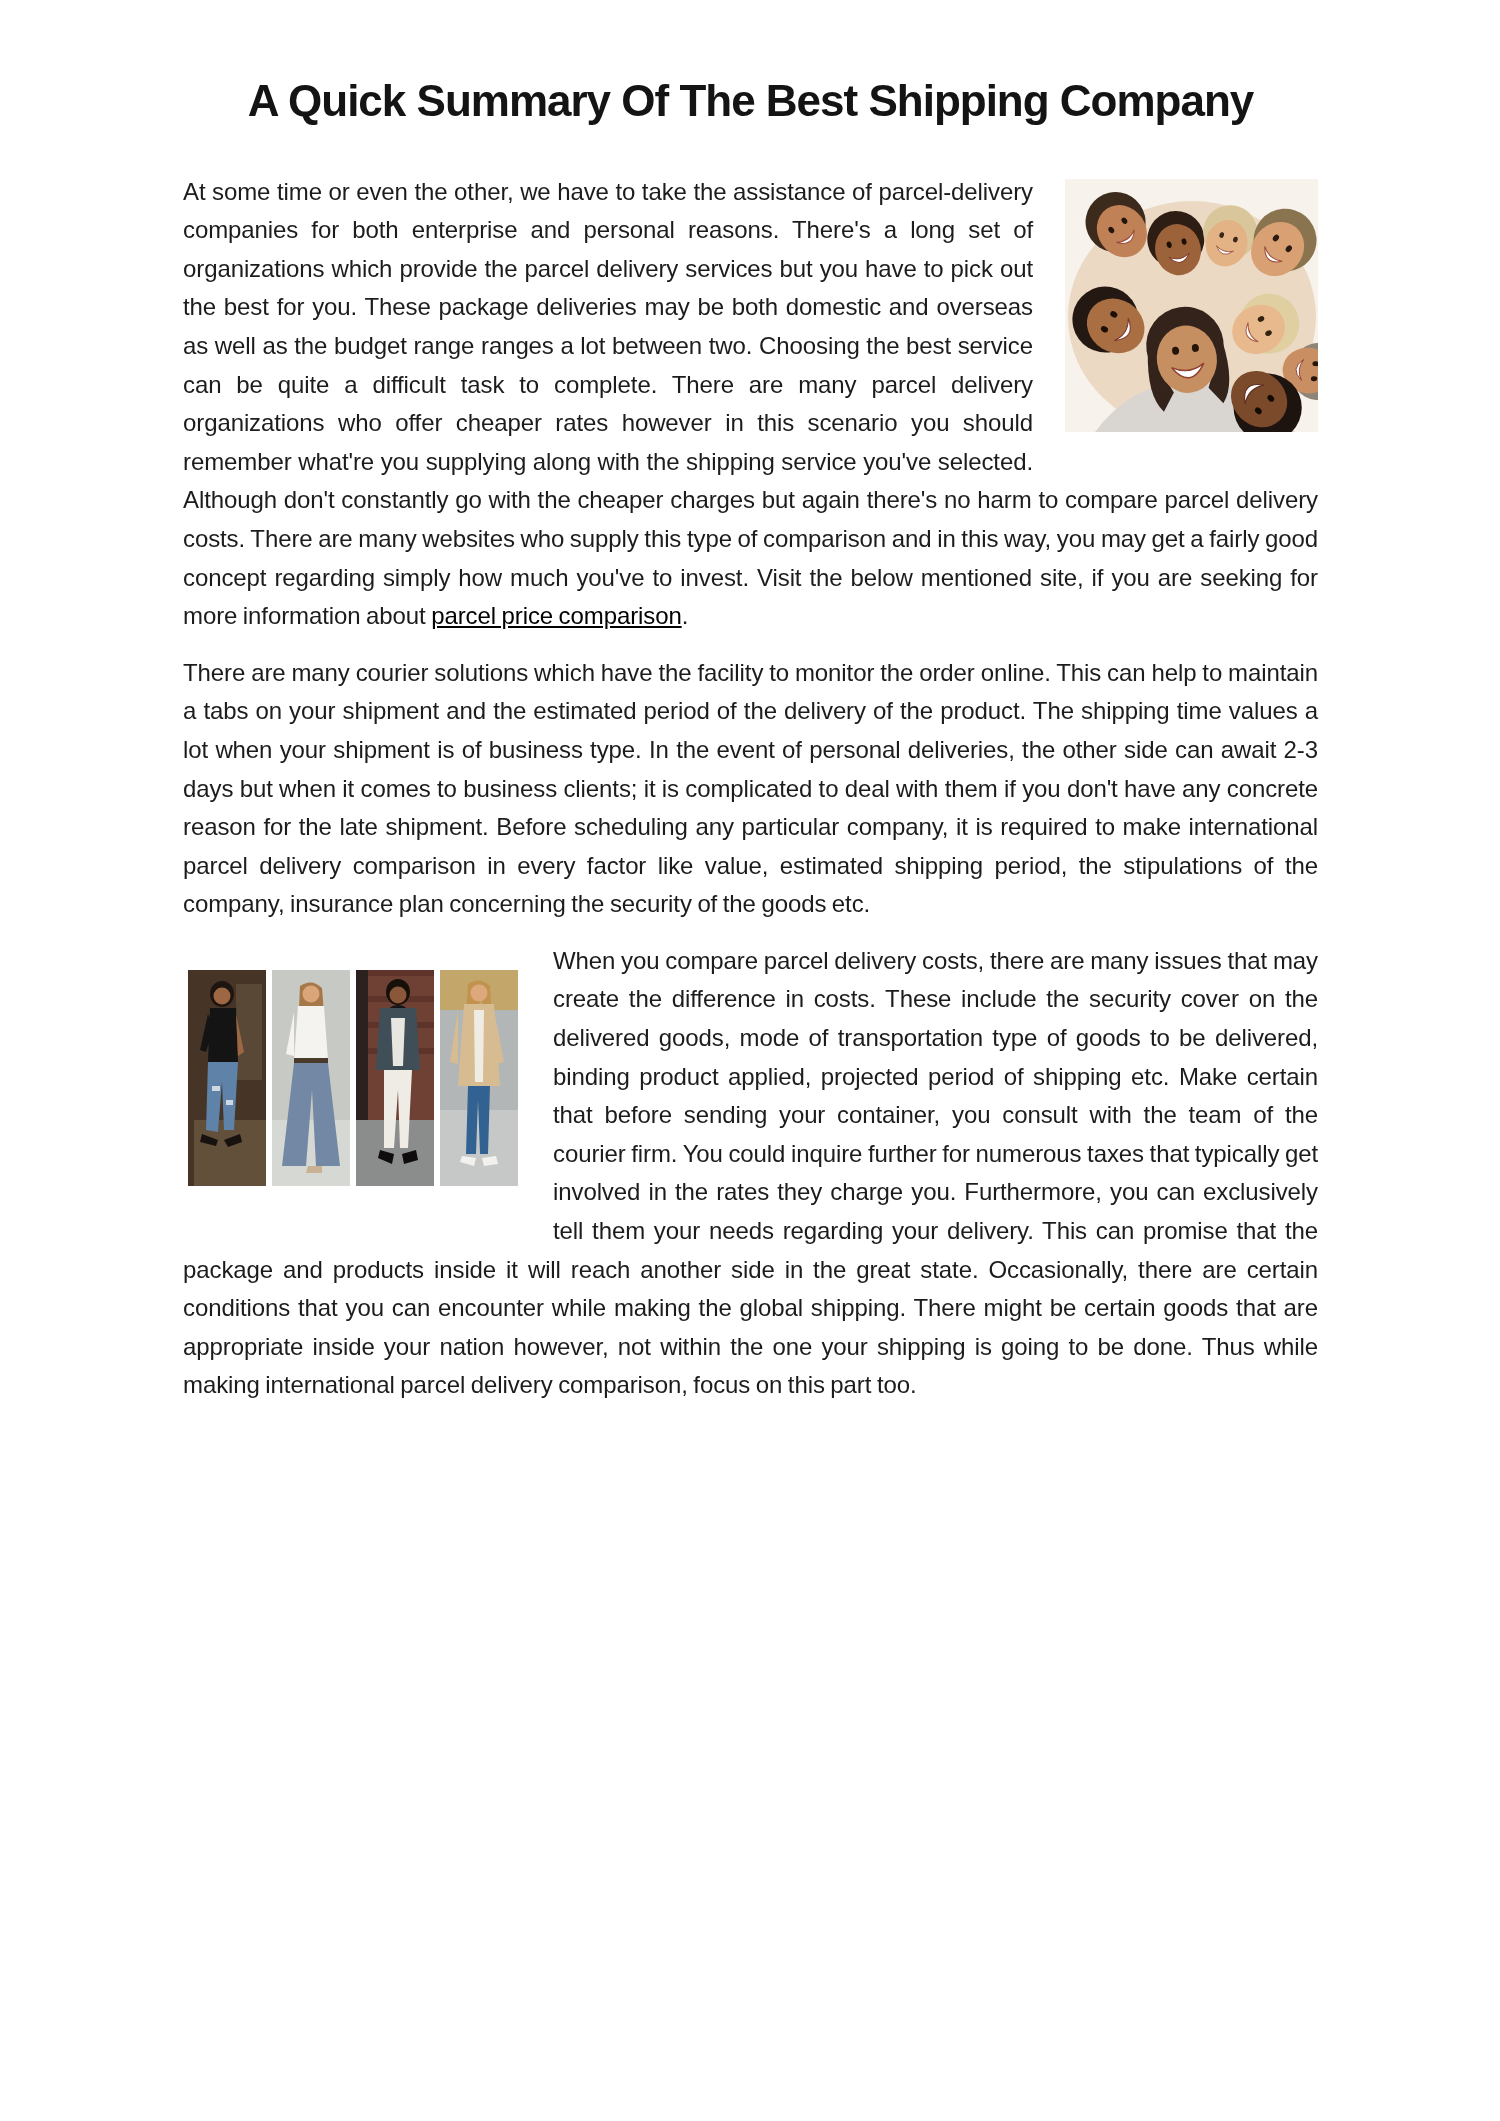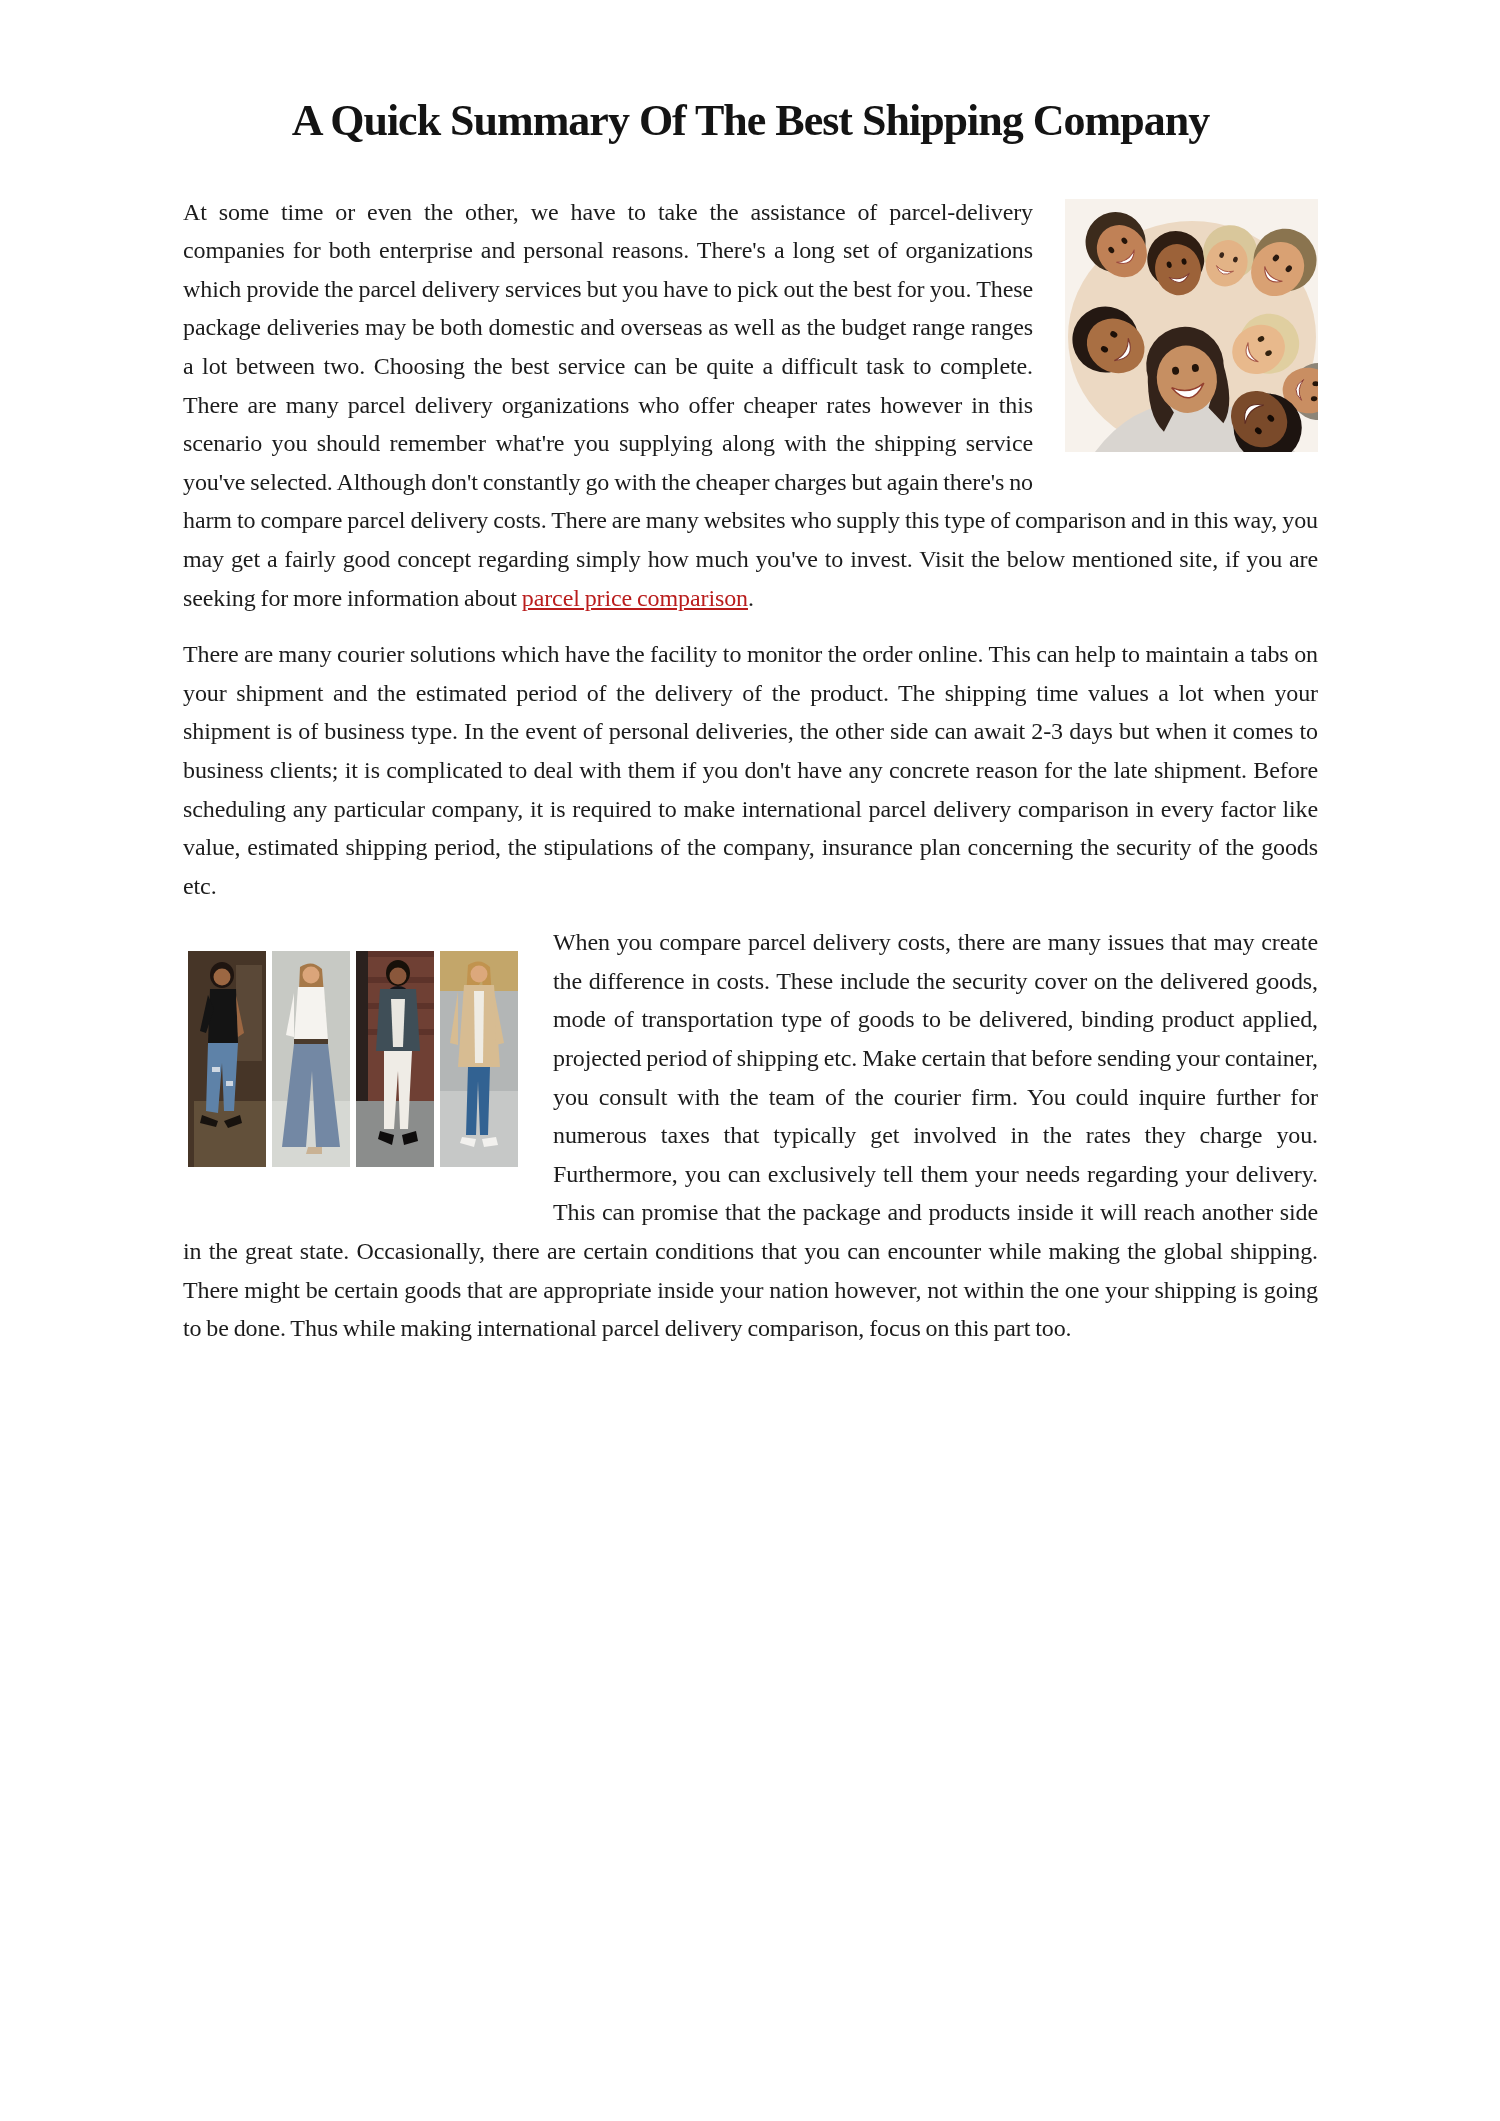--- a/index.html
+++ b/index.html
@@ -12,22 +12,21 @@
     height: 2121px;
     font-family: "Liberation Sans", sans-serif;
     color: #1c1c1c;
     position: relative;
     overflow: hidden;
   }
   .page {
     box-sizing: border-box;
     width: 1500px;
     height: 1764px;
-    padding: 96px 182px 0 183px;
-    font-family: Liberation Serif, serif;
+    padding: 76px 182px 0 183px;
   }
   .page::after { content: ""; display: block; clear: both; }
 
   .doc-title {
     margin: 0 0 46px 0;
     text-align: center;
     font-size: 44px;
     font-weight: bold;
     letter-spacing: -1px;
     color: #141414;
@@ -54,21 +53,21 @@
   .photo-left {
     float: left;
     width: 330px;
     height: 216px;
     margin: 28px 35px 56px 5px;
     display: block;
   }
   .photo-right svg, .photo-left svg { display: block; }
 
   a.doc-link {
-    color: #b91c1c;
+    color: #000000;
     text-decoration: underline;
     cursor: pointer;
   }
 </style>
 </head>
 <body>
 
 <div class="page">
 
   <h1 class="doc-title">A Quick Summary Of The Best Shipping Company</h1>

